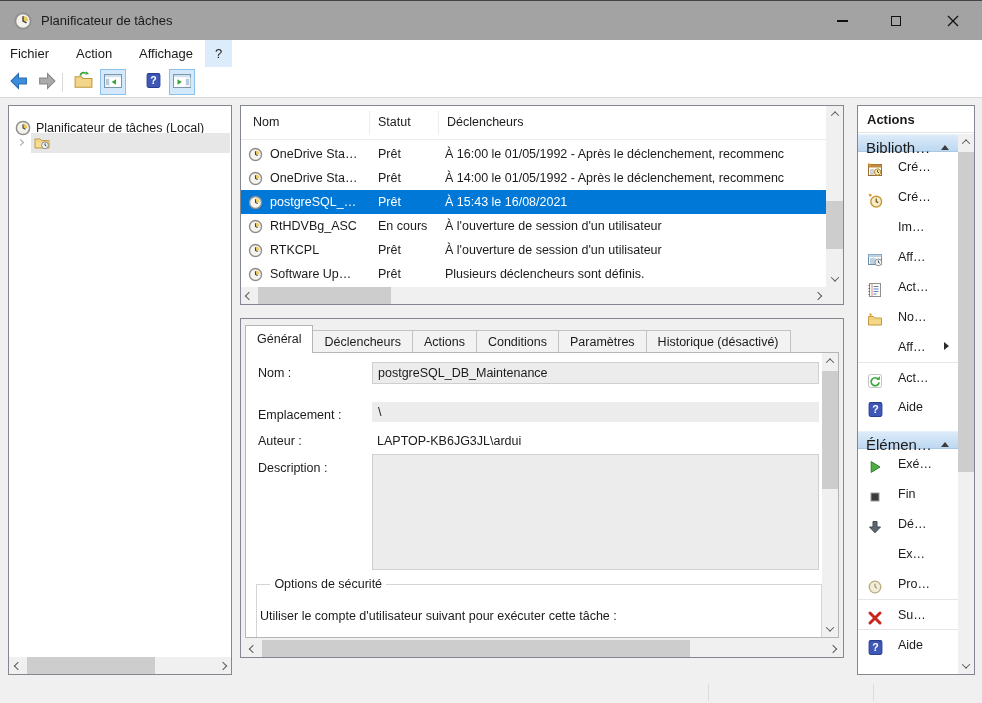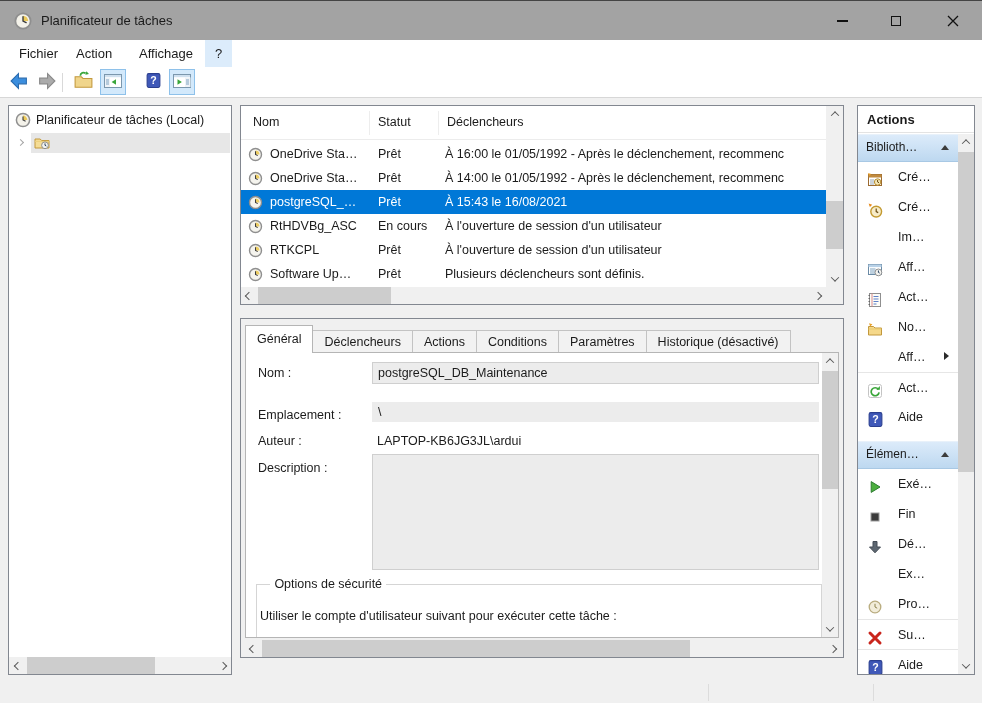--- a/index.html
+++ b/index.html
@@ -34,21 +34,21 @@
   .sb-btn { position:absolute; display:flex; align-items:center; justify-content:center; }
   .sb-thumb { position:absolute; background:#cdcdcd; }
   .chv { display:block; width:6px; height:6px; border-right:1.5px solid #5a5a5a; border-bottom:1.5px solid #5a5a5a; }
   .chv-u { transform:rotate(-135deg) translate(-1px,-1px); }
   .chv-d { transform:rotate(45deg) translate(-1px,-1px); }
   .chv-l { transform:rotate(135deg); }
   .chv-r { transform:rotate(-45deg); }
   
   #tree-pane { left:8px; top:105px; width:224px; height:570px; }
   .tree-row { position:absolute; left:0; right:0; height:20px; line-height:20px; white-space:nowrap; overflow:hidden; }
-  .tree-root { top:4px; }
+  .tree-root { top:12px; }
   .tree-child { top:27px; }
   .tree-hl { position:absolute; left:22px; right:1px; top:0; bottom:0; background:#e7e7e7; }
   .tree-ico { position:absolute; top:2px; width:16px; height:16px; }
   .tree-label { position:absolute; top:0; font-size:12.5px; }
   .expander { position:absolute; left:9px; top:7px; }
   .expander .chv { width:5px; height:5px; border-color:#a6a6a6; }
   
   #list-pane { left:240px; top:105px; width:604px; height:200px; }
   .lheader { position:absolute; left:0; top:0; right:17px; height:34px; background:#fff; border-bottom:1px solid #ececec; }
   .lh-col { position:absolute; top:9px; font-size:12.5px; color:#1b1b1b; }
@@ -76,22 +76,22 @@
   .secbox { position:absolute; left:8px; width:566px; top:224px; height:80px; border:1px solid #d5d5d5; }
   .secbox legend { font-size:12.5px; padding:0 4px; margin-left:4px; }
   .sec-text { position:absolute; left:14px; top:256px; font-size:12.5px; }
   
   .dv-scroll { right:0; top:0; width:16px; height:284px; }
   .dh-scroll { left:4px; top:321px; width:596px; height:17px; }
   
   #actions-pane { left:857px; top:105px; width:118px; height:570px; }
   .ap-title { position:absolute; left:0; top:0; right:0; height:27px; line-height:27px; padding-left:9px; font-weight:bold; font-size:13px; background:#fff; border-bottom:1px solid #e3e3e3; }
   .ap-list { position:absolute; left:0; top:28px; right:16px; bottom:0; overflow:hidden; }
-  .ap-group { height:28px; line-height:25px; position:relative; padding-left:8px;
-    background:linear-gradient(#dcebfa,#bdd8f0); border-top:1px solid #e8f1fa; border-bottom:1px solid #a8c8e4; font-size:12px; }
+  .ap-group { height:18px; line-height:25px; position:relative; padding-left:8px;
+    background:linear-gradient(#dcebfa,#bdd8f0); border-top:1px solid #e8f1fa; border-bottom:1px solid #a8c8e4; font-size:15px; }
   .ap-group.spaced { margin-top:9px; }
   .ap-collapse { position:absolute; right:9px; top:10px; width:0; height:0; border-left:4.5px solid transparent; border-right:4.5px solid transparent; border-bottom:5.5px solid #3c3c3c; }
   .ap-item { position:relative; height:30px; line-height:30px; font-size:12.5px; }
   .ap-item.divided { border-top:1px solid #e6e6e6; }
   .ap-ico { position:absolute; left:9px; top:7px; width:16px; height:16px; }
   .ap-label { position:absolute; left:40px; }
   .ap-sub { position:absolute; right:9px; top:10px; width:0; height:0; border-top:4.5px solid transparent; border-bottom:4.5px solid transparent; border-left:5.5px solid #2b2b2b; }
   .ap-scroll { right:0; top:28px; width:16px; bottom:0; }
   
   .statusbar { position:absolute; left:0; top:682px; width:982px; height:21px; background:#f0f0f0; }
@@ -117,21 +117,21 @@
       <span class="glyph-max"></span>
     </span>
   <span class="wc wc-close">
     <svg width="12" height="12" viewBox="0 0 12 12">
         <path d="M1 1 L11 11 M11 1 L1 11" stroke="#111" stroke-width="1.3"></path>
       </svg>
   </span>
 </div>
 
 <div class="menubar">
-  <span class="menu-item" style="left:9px">Fichier</span>
+  <span class="menu-item" style="left:0">Fichier</span>
   <span class="menu-item" style="left:66px">Action</span>
   <span class="menu-item" style="left:129px">Affichage</span>
   <span class="menu-item hl" style="left:205px">?</span>
 </div>
 
 <div class="toolbar">
   <span class="tsep"></span>
   <div id="toolbar-buttons">
       <span class="tbtn " style="left:6px">
         <span><svg viewBox="0 0 20 20" width="22" height="22">

